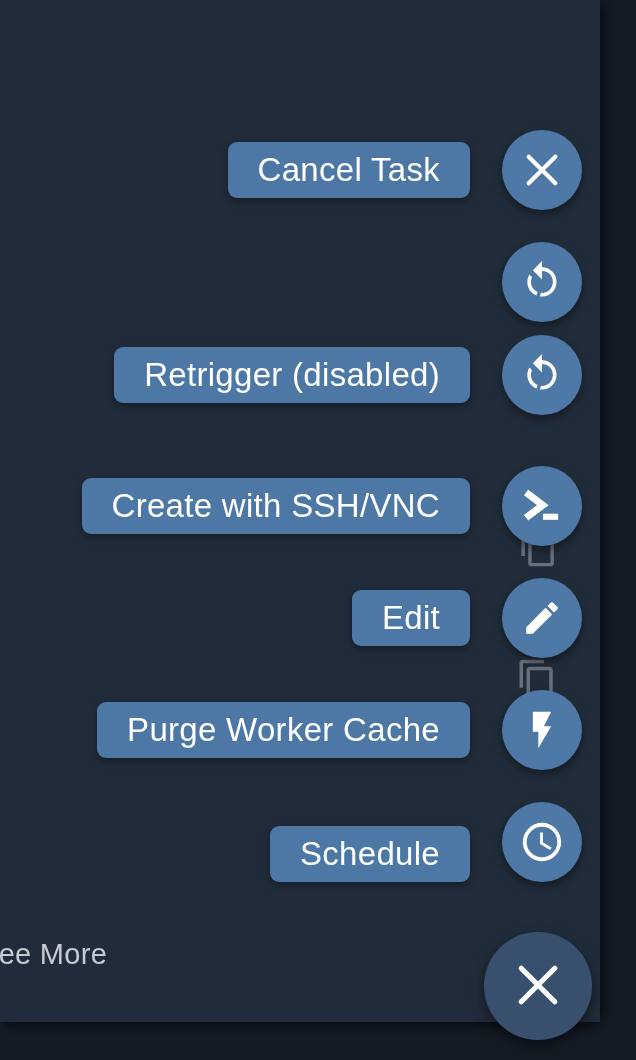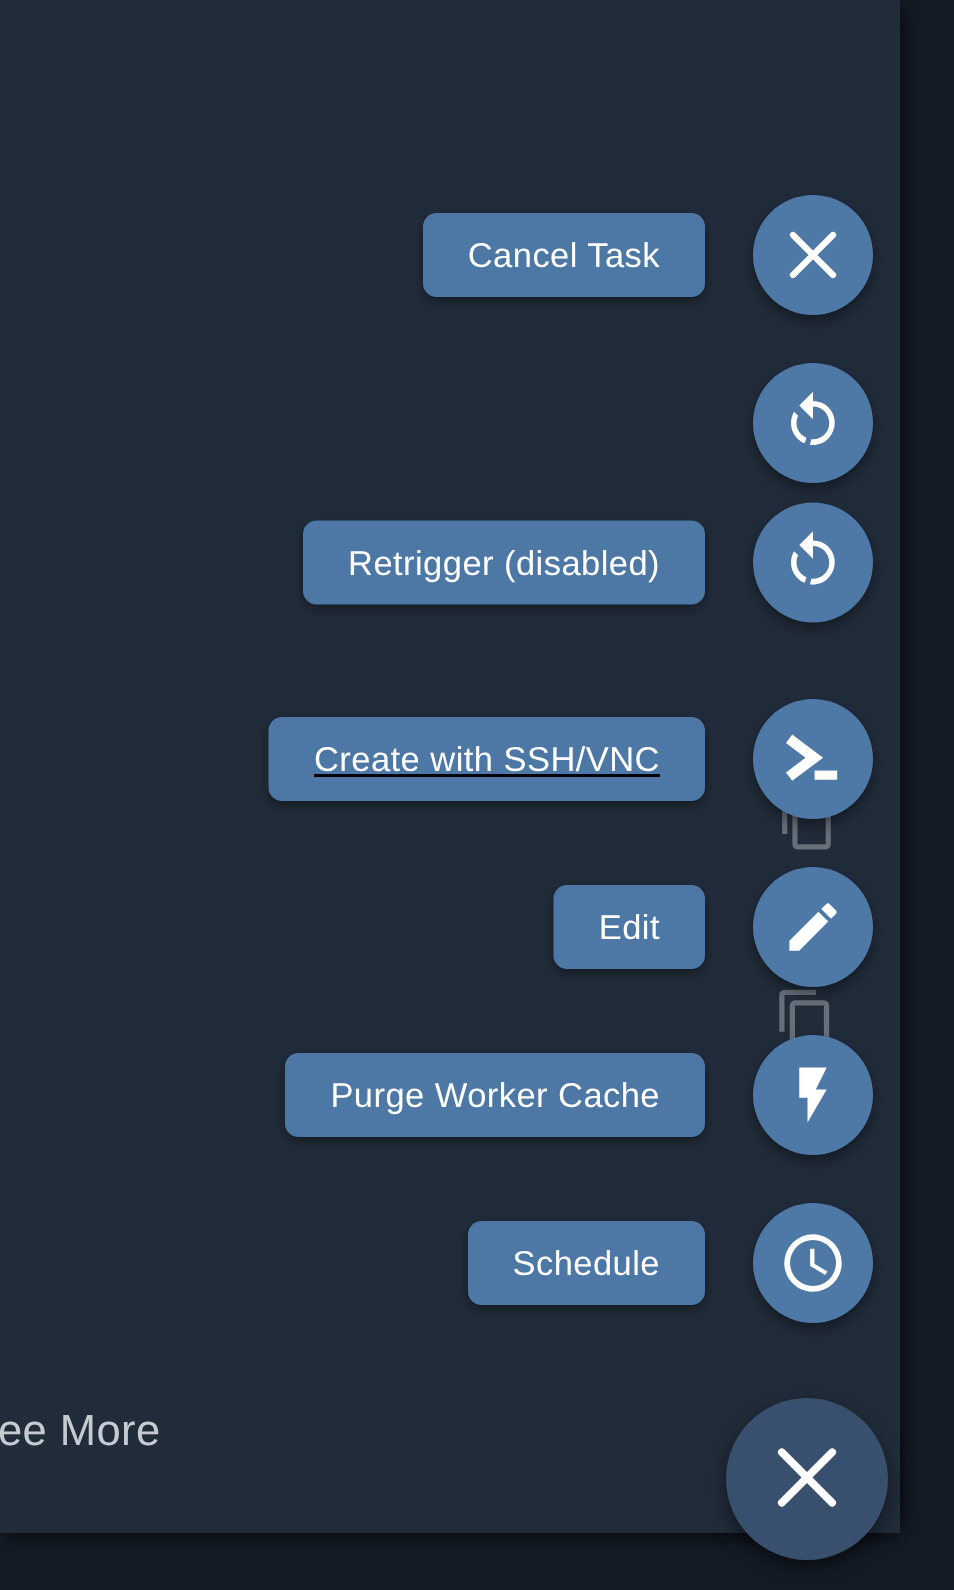--- a/index.html
+++ b/index.html
@@ -27,21 +27,21 @@
 
   
   .sd-row{
     position:absolute;right:54px;height:80px;
     display:flex;align-items:center;gap:32px;
   }
   .sd-label{
     height:56px;display:flex;align-items:center;
     padding:0 30px;border-radius:9px;
     background:#4d78a5;color:#ffffff;
-    font-size:23px;letter-spacing:.3px;white-space:nowrap;
+    font-size:33px;letter-spacing:.3px;white-space:nowrap;
     box-shadow:0 3px 7px rgba(0,0,0,.38);
     cursor:pointer;
   }
   .sd-fab{
     width:80px;height:80px;border-radius:50%;
     background:#4e79a6;border:none;flex:0 0 auto;
     display:flex;align-items:center;justify-content:center;
     box-shadow:0 4px 9px rgba(0,0,0,.42);
     cursor:pointer;padding:0;
   }
@@ -101,21 +101,21 @@
     <div class="sd-label">Retrigger (disabled)</div>
     <button class="sd-fab">
       <span>
         <svg width="44" height="44" viewBox="0 0 24 24">
             <path fill="#ffffff" d="M12,4C14.1,4 16.1,4.8 17.6,6.3C20.7,9.4 20.7,14.5 17.6,17.6C15.8,19.5 13.3,20.2 10.9,19.9L11.4,17.9C13.1,18.1 14.9,17.5 16.2,16.2C18.5,13.9 18.5,10.1 16.2,7.7C15.1,6.6 13.5,6 12,6V10.6L7,5.6L12,0.6V4M6.3,17.6C3.7,15 3.3,11 5.1,7.9L6.6,9.4C5.5,11.6 5.9,14.4 7.8,16.2C8.3,16.7 8.9,17.1 9.6,17.4L9,19.4C8,19 7.1,18.4 6.3,17.6Z"></path>
           </svg>
       </span>
     </button>
   </div>
 
-  <div class="sd-row" style="top:466px;text-decoration:underline;">
+  <div class="sd-row" style="top:466px;">
     <div class="sd-label">Create with SSH/VNC</div>
     <button class="sd-fab">
       <span>
         <svg width="42" height="42" viewBox="0 0 24 24">
           <path d="M4.5 5.5 L12.5 11.5 L4.5 17.5" fill="none" stroke="#ffffff" stroke-width="4" stroke-linecap="square" stroke-linejoin="miter"></path>
           <rect x="12.6" y="16.4" width="8.6" height="3.5" fill="#ffffff"></rect>
         </svg>
       </span>
     </button>
   </div>
@@ -135,21 +135,21 @@
     <div class="sd-label">Edit</div>
     <button class="sd-fab">
       <span>
         <svg width="42" height="42" viewBox="0 0 24 24">
             <path fill="#ffffff" d="M20.71,7.04C21.1,6.65 21.1,6 20.71,5.63L18.37,3.29C18,2.9 17.35,2.9 16.96,3.29L15.12,5.12L18.87,8.87M3,17.25V21H6.75L17.81,9.93L14.06,6.18L3,17.25Z"></path>
           </svg>
       </span>
     </button>
   </div>
 
-  <div class="sd-row" style="top:802px;">
+  <div class="sd-row" style="top:802px;align-items:flex-end;">
     <div class="sd-label">Schedule</div>
     <button class="sd-fab">
       <span>
         <svg width="46" height="46" viewBox="0 0 24 24">
             <path fill="#ffffff" d="M12,20A8,8 0 0,0 20,12A8,8 0 0,0 12,4A8,8 0 0,0 4,12A8,8 0 0,0 12,20M12,2A10,10 0 0,1 22,12A10,10 0 0,1 12,22C6.47,22 2,17.5 2,12A10,10 0 0,1 12,2M12.5,7V12.25L17,14.92L16.25,16.15L11,13V7H12.5Z"></path>
           </svg>
       </span>
     </button>
   </div>
 

